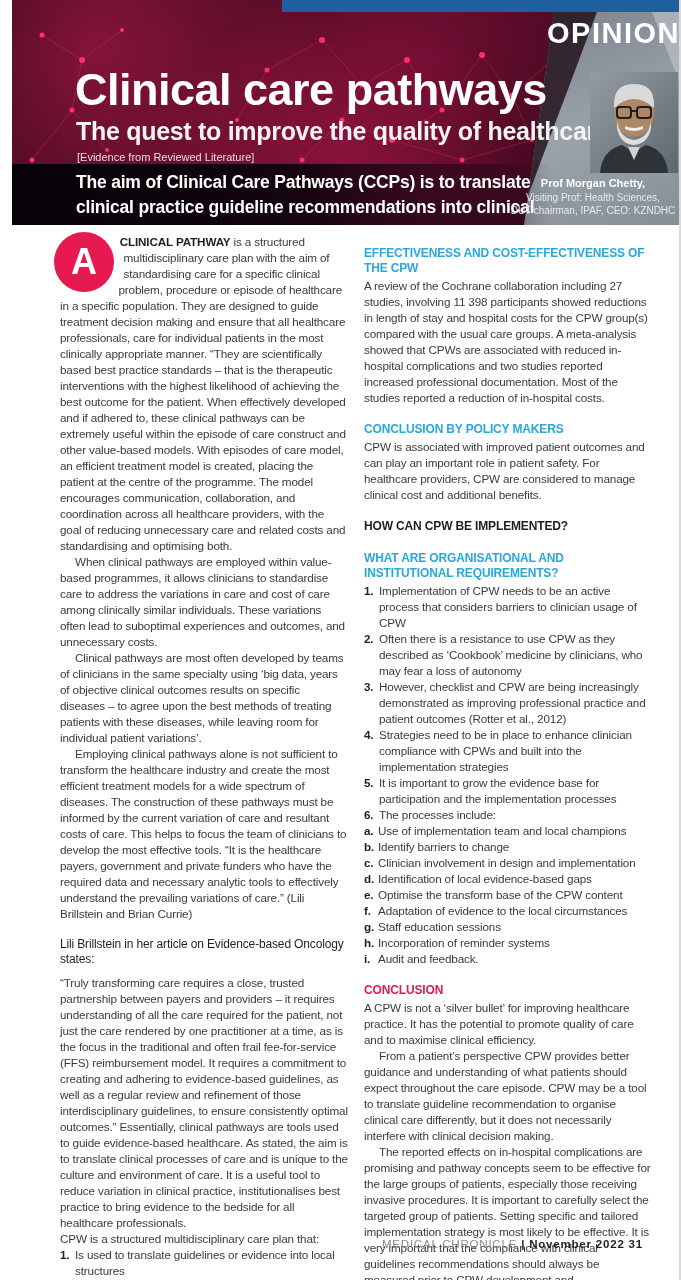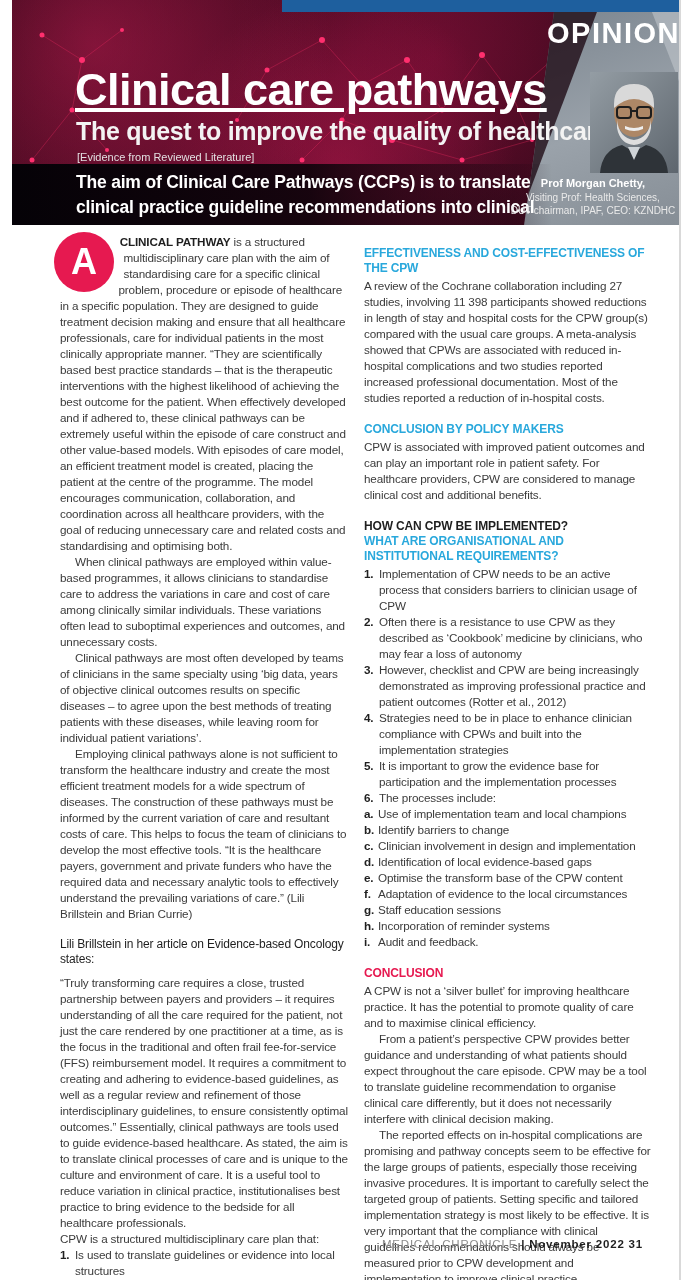--- a/index.html
+++ b/index.html
@@ -36,21 +36,21 @@
     background:rgba(196,202,208,.55);
     clip-path:polygon(74% 0, 100% 0, 100% 52%);
   }
   .top-bar { position:absolute; top:0; left:270px; right:0; height:12px; z-index:6; background:#1e5f9e; }
   .opinion {
     position:absolute; top:17px; right:13px; z-index:7;
     color:#fff; font-weight:bold; font-size:29px; letter-spacing:1.5px;
   }
   .title {
     position:absolute; left:63px; top:64px; z-index:4;
-    color:#fff; font-weight:bold; font-size:45px; letter-spacing:-0.5px; white-space:nowrap;text-decoration:underline;
+    color:#fff; font-weight:bold; font-size:45px; letter-spacing:-0.5px; white-space:nowrap;
   }
   .subtitle {
     position:absolute; left:64px; top:117px; z-index:4;
     color:#f3f3f3; font-weight:bold; font-size:25px; letter-spacing:-0.3px; white-space:nowrap;
   }
   .evidence {
     position:absolute; left:65px; top:151px; z-index:4;
     color:#e3dfe1; font-size:11px;
   }
   .statement-band {
@@ -88,21 +88,21 @@
     display:flex; align-items:center; justify-content:center;
     margin:-2px 10px 4px -6px;
     shape-outside:circle(50% at 50% 50%);
   }
   .lead b { color:#1f1f1f; }
   .subhead {
     margin:15px 0 8px 0; font-size:12px; font-weight:normal; color:#1f1f1f; line-height:15px;
   }
   .h-cyan  { margin:16px 0 2px 0; font-size:12px; font-weight:bold; color:#29a8dc; line-height:15px; }
   .h-dark  { margin:16px 0 0 0;  font-size:12px; font-weight:bold; color:#1f1f1f; line-height:15px; }
-  .h-cyan.follow { margin-top:0; }
+  .h-cyan.follow { margin-top:17px; }
   .h-red   { margin:16px 0 2px 0; font-size:12px; font-weight:bold; color:#e61950; line-height:15px; }
   .h-cyan.first { margin-top:12px; }
   .li { position:relative; padding-left:15px; margin:0; }
   .li .marker { position:absolute; left:0; font-weight:bold; color:#1f1f1f; }
   .li.alpha { padding-left:14px; }
 
   
   .footer {
     position:absolute; top:1238px; right:36px;
     font-size:11.5px; color:#8b8b8b; letter-spacing:0.8px; white-space:nowrap;

